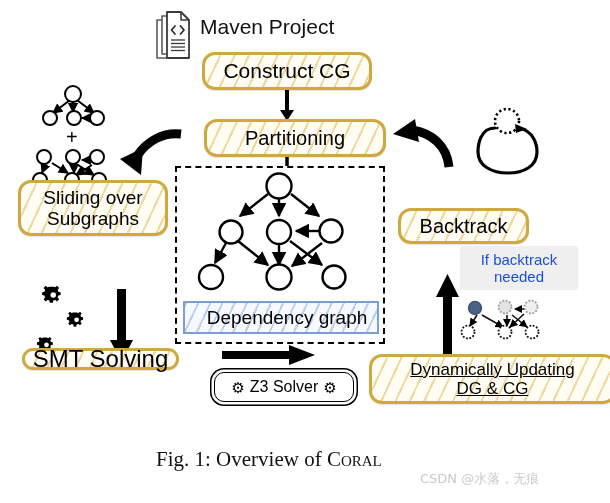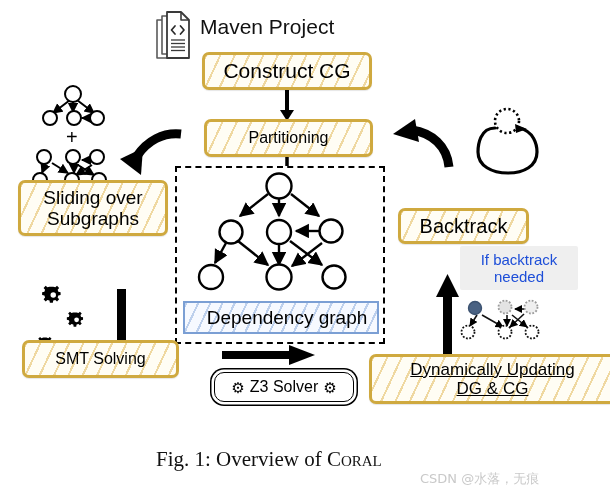--- a/index.html
+++ b/index.html
@@ -12,21 +12,21 @@
     -webkit-font-smoothing:antialiased;
   }
   .stage{position:absolute;left:0;top:0;width:610px;height:503px;}
   .abs{position:absolute;}
 
   
   .goldbox{
     position:absolute;
     box-sizing:border-box;
     border:3px solid #cfa93f;
-    border-radius:7px;
+    border-radius:13px;
     background-color:#fffdf4;
     background-image:repeating-linear-gradient(115deg,
         rgba(226,186,92,.55) 0px, rgba(226,186,92,.55) 2px,
         rgba(255,255,255,0) 2px, rgba(255,255,255,0) 13px);
     color:#000;
     display:flex;align-items:center;justify-content:center;
     text-align:center;
     line-height:1.12;
     box-shadow:0 1px 1px rgba(0,0,0,.10);
   }
@@ -290,38 +290,38 @@
       <circle cx="334" cy="277" r="11.5"></circle>
     </g>
   </svg>
 
   <div class="plain" style="left:200px;top:15px;font-size:21px;">Maven Project</div>
 
   <div class="goldbox" style="left:202px;top:52px;width:170px;height:38px;font-size:21px;z-index:5;">
     <span>Construct CG</span>
   </div>
 
-  <div class="goldbox" style="left:204px;top:119px;width:169px;height:38px;font-size:16px;z-index:5;">
+  <div class="goldbox" style="left:204px;top:119px;width:182px;height:38px;font-size:20px;z-index:5;">
     <span>Partitioning</span>
   </div>
 
   <div class="plain" style="left:66px;top:126px;font-size:20px;color:#000;">+</div>
 
   <div class="goldbox" style="left:18px;top:180px;width:150px;height:56px;font-size:19px;z-index:5;">
     <span>
       <span>Sliding over</span><br>
       <span>Subgraphs</span>
     </span>
   </div>
 
   <div class="bluebox" style="left:183px;top:301px;width:196px;height:33px;font-size:19px;z-index:6;padding-left:12px;">
     <span>Dependency graph</span>
   </div>
 
-  <div class="goldbox" style="left:22px;top:340px;width:157px;height:38px;font-size:16px;z-index:5;">
+  <div class="goldbox" style="left:22px;top:348px;width:157px;height:22px;font-size:24px;z-index:5;">
     <span>SMT Solving</span>
   </div>
 
   <div class="z3" style="left:214px;top:372px;width:140px;height:30px;font-size:16px;z-index:6;">
     <span class="gear">⚙</span>
     <span>Z3 Solver</span>
     <span class="gear">⚙</span>
   </div>
 
   <div class="goldbox" style="left:398px;top:208px;width:131px;height:36px;font-size:20px;z-index:5;">

